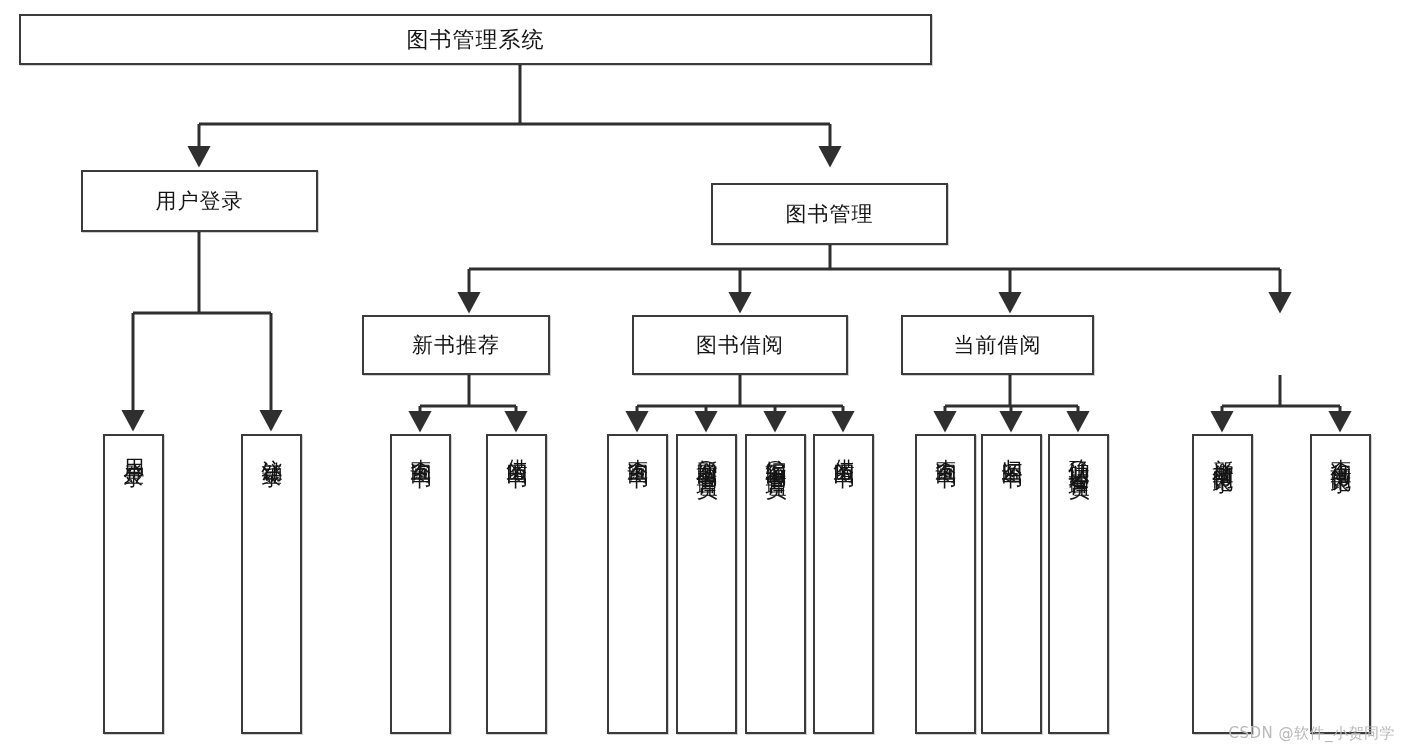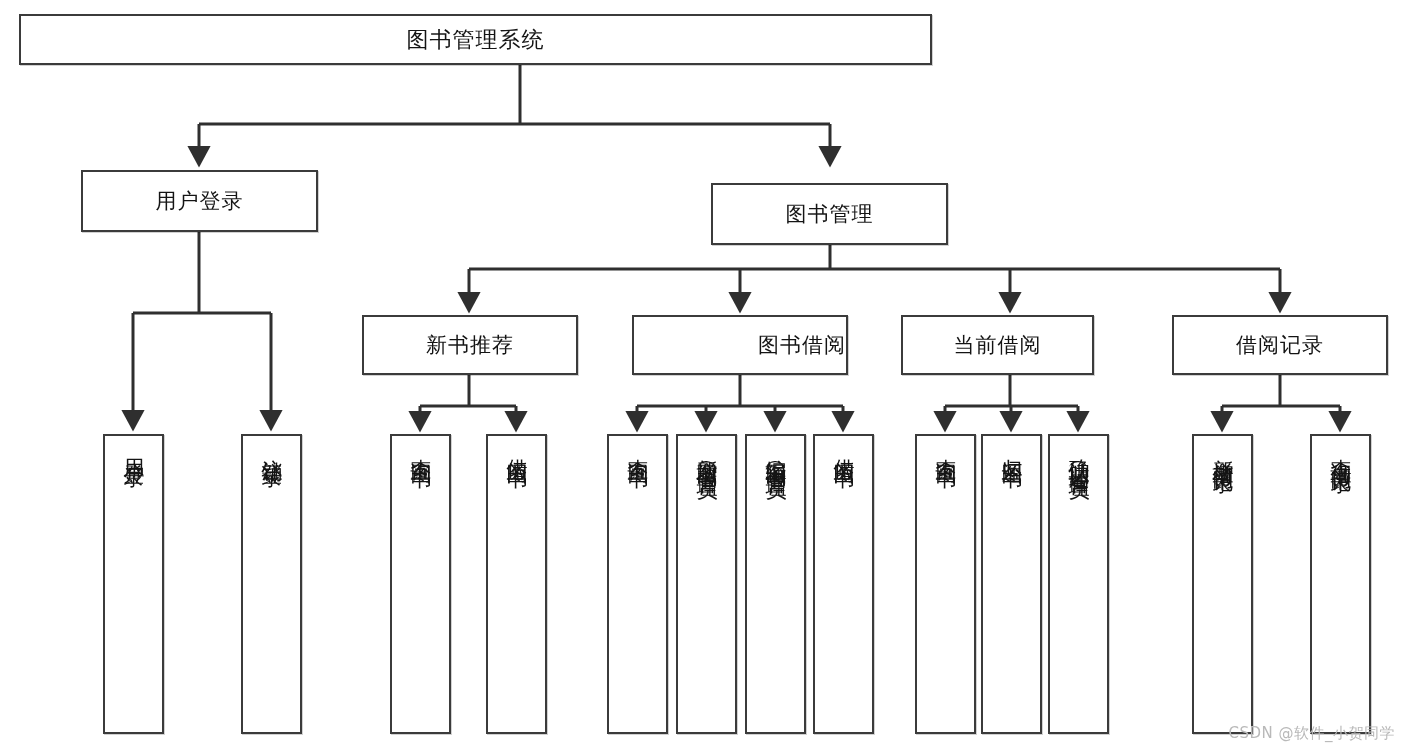--- a/index.html
+++ b/index.html
@@ -126,31 +126,28 @@
     <span class="node-label">图书管理系统</span>
   </div>
 
   <div class="node" style="left:81px; top:170px; width:237px; height:62px;">
     <span class="node-label">用户登录</span>
   </div>
   <div class="node" style="left:711px; top:170px; width:237px; height:62px;margin-top:13px;">
     <span class="node-label">图书管理</span>
   </div>
 
-  <div class="node" style="left:362px; top:315px; width:216px; height:60px;">
+  <div class="node" style="left:362px; top:315px; width:188px; height:60px;">
     <span class="node-label">新书推荐</span>
   </div>
-  <div class="node" style="left:632px; top:315px; width:216px; height:60px;justify-content:flex-end;">
+  <div class="node" style="left:632px; top:315px; width:216px; height:60px;">
     <span class="node-label">图书借阅</span>
   </div>
   <div class="node" style="left:901px; top:315px; width:193px; height:60px;">
     <span class="node-label">当前借阅</span>
-  </div>
-  <div class="node" style="left:1172px; top:315px; width:216px; height:60px;">
-    <span class="node-label">借阅记录</span>
   </div>
 
   <div class="node leaf" style="left:103px; top:434px; width:61px; height:300px;">
     <span class="node-label">用户登录</span>
   </div>
   <div class="node leaf" style="left:241px; top:434px; width:61px; height:300px;">
     <span class="node-label">注销登录</span>
   </div>
 
   <div class="node leaf" style="left:390px; top:434px; width:61px; height:300px;">

